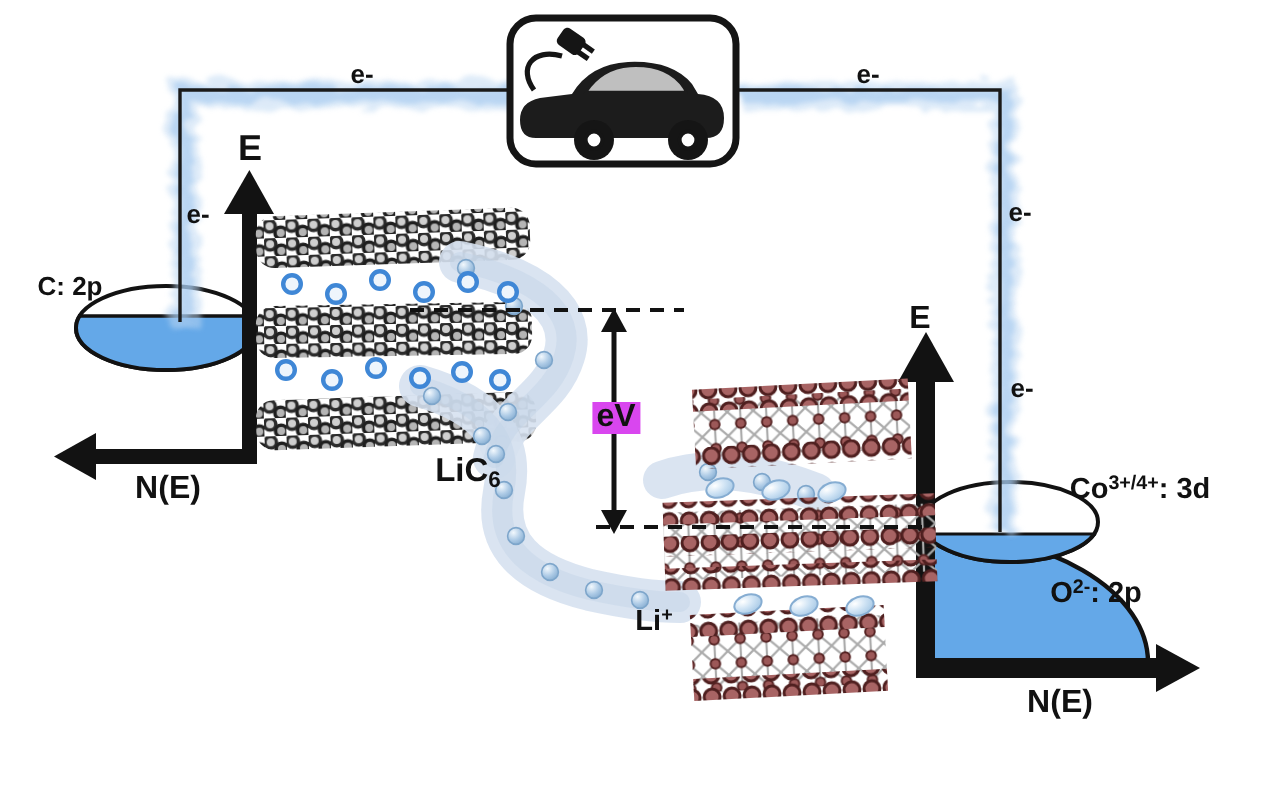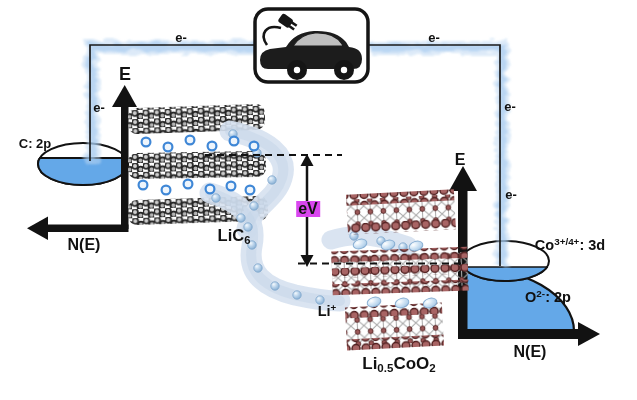--- a/index.html
+++ b/index.html
@@ -196,19 +196,18 @@
   <div class="lbl" style="left:190px; top:237px; font-size:16.5px;margin-left:44px;"><span>LiC</span><sub>6</sub></div>
 
   <div class="lbl" style="left:181px; top:37px; font-size:13px;">e-</div>
   <div class="lbl" style="left:99px; top:107px; font-size:13px;">e-</div>
   <div class="lbl" style="left:434px; top:37px; font-size:13px;">e-</div>
   <div class="lbl" style="left:510px; top:106px; font-size:13px;">e-</div>
   <div class="lbl" style="left:511px; top:194px; font-size:13px;">e-</div>
 
   <div class="lbl ev-bg" style="left:308px; top:209px; font-size:16px;">eV</div>
   <div class="lbl" style="left:327px; top:311px; font-size:14.5px;text-align:right;"><span>Li</span><sup>+</sup></div>
-  <div class="lbl" style="left:399px; top:365px; font-size:17px;"><span>Li</span><sub>0.5</sub><span>CoO</span><sub>2</sub></div>
 
   <div class="lbl" style="left:460px; top:160px; font-size:16px;">E</div>
   <div class="lbl" style="left:530px; top:352px; font-size:16px;">N(E)</div>
   <div class="lbl" style="left:570px; top:245px; font-size:14.5px;"><span>Co</span><sup>3+/4+</sup><span>: 3d</span></div>
   <div class="lbl" style="left:548px; top:297px; font-size:14.5px;"><span>O</span><sup>2-</sup><span>: 2p</span></div>
 </div>
 
 </body></html>

